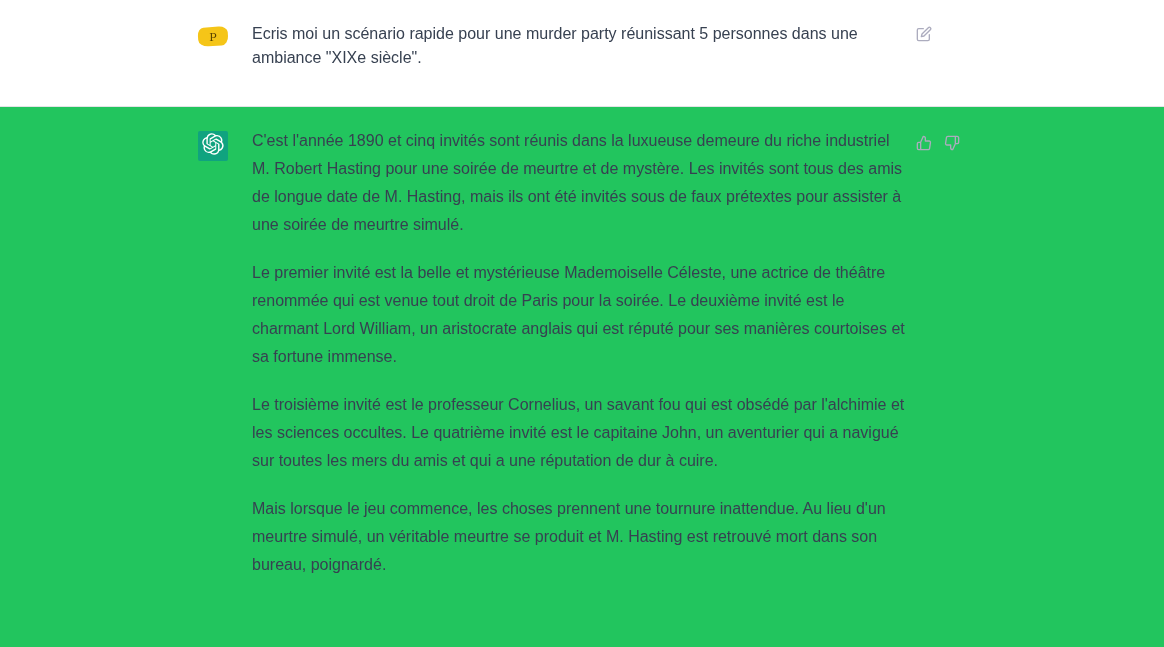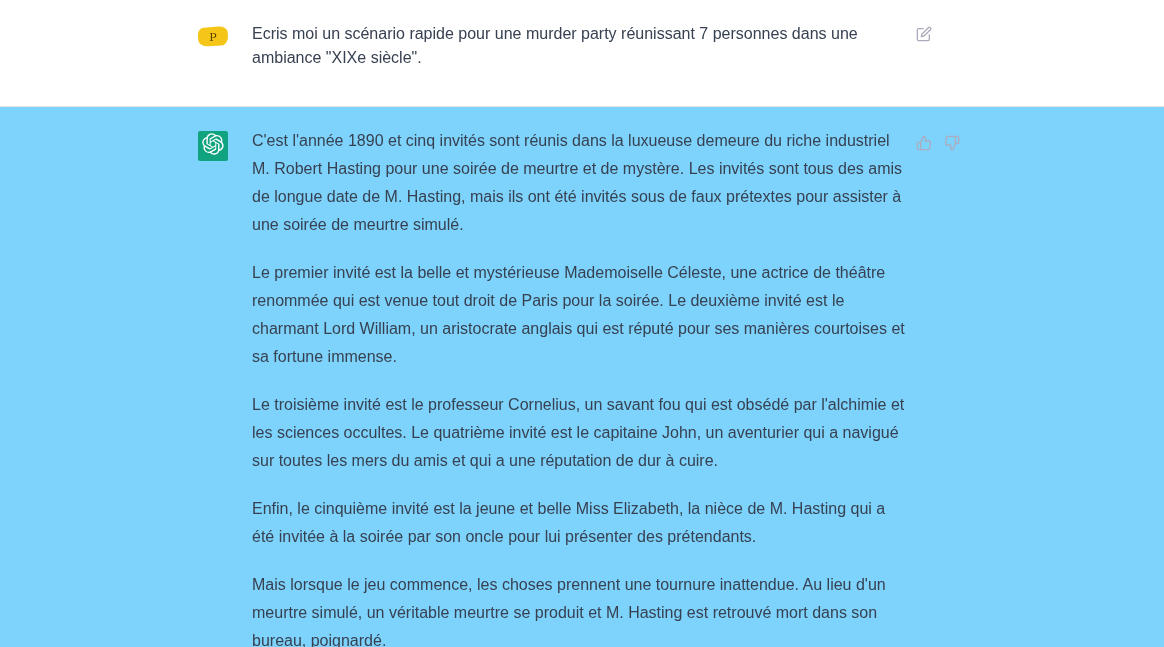--- a/index.html
+++ b/index.html
@@ -15,21 +15,21 @@
     .msg {
       position: relative;
       width: 100%;
     }
     .msg.user {
       background: #ffffff;
       height: 107px;
       border-bottom: 1px solid #e3e3e6;
     }
     .msg.assistant {
-      background: #7dd3fc;
+      background: #22c55e;
       min-height: 540px;
     }
     .avatar {
       position: absolute;
       left: 198px;
       width: 30px;
       height: 30px;
       border-radius: 2px;
       display: flex;
       align-items: center;
@@ -83,21 +83,21 @@
 </head>
 <body>
 
 <div class="thread">
 
   <div class="msg user">
     <div class="avatar user-av">
       <span class="blob"></span>
       <span class="letter">P</span>
     </div>
-    <div class="content">Ecris moi un scénario rapide pour une murder party réunissant 7 personnes dans une ambiance "XIXe siècle".</div>
+    <div class="content">Ecris moi un scénario rapide pour une murder party réunissant 5 personnes dans une ambiance "XIXe siècle".</div>
     <div class="actions">
       <span class="icon-btn">
         <svg viewBox="0 0 24 24" fill="none" stroke="#acacbe" stroke-width="2" stroke-linecap="round" stroke-linejoin="round">
           <path d="M11 4H4a2 2 0 0 0-2 2v14a2 2 0 0 0 2 2h14a2 2 0 0 0 2-2v-7"></path>
           <path d="M18.5 2.5a2.121 2.121 0 0 1 3 3L12 15l-4 1 1-4 9.5-9.5z"></path>
         </svg>
       </span>
     </div>
   </div>
 
@@ -106,21 +106,20 @@
       <span>
         <svg width="22" height="22" viewBox="0 0 41 41" fill="none">
           <path d="M37.532 16.87a9.963 9.963 0 0 0-.856-8.184 10.078 10.078 0 0 0-10.855-4.835A9.964 9.964 0 0 0 18.306.5a10.079 10.079 0 0 0-9.614 6.977 9.967 9.967 0 0 0-6.664 4.834 10.08 10.08 0 0 0 1.24 11.817 9.965 9.965 0 0 0 .856 8.185 10.079 10.079 0 0 0 10.855 4.835 9.965 9.965 0 0 0 7.516 3.35 10.078 10.078 0 0 0 9.617-6.981 9.967 9.967 0 0 0 6.663-4.834 10.079 10.079 0 0 0-1.243-11.813ZM22.498 37.886a7.474 7.474 0 0 1-4.799-1.735c.061-.033.168-.091.237-.134l7.964-4.6a1.294 1.294 0 0 0 .655-1.134V19.054l3.366 1.944a.12.12 0 0 1 .066.092v9.299a7.505 7.505 0 0 1-7.49 7.496ZM6.392 31.006a7.471 7.471 0 0 1-.894-5.023c.06.036.162.099.237.141l7.964 4.6a1.297 1.297 0 0 0 1.308 0l9.724-5.614v3.888a.12.12 0 0 1-.048.103l-8.051 4.649a7.504 7.504 0 0 1-10.24-2.744ZM4.297 13.62A7.469 7.469 0 0 1 8.2 10.333c0 .068-.004.19-.004.274v9.201a1.294 1.294 0 0 0 .654 1.132l9.723 5.614-3.366 1.944a.12.12 0 0 1-.114.01L7.04 23.856a7.504 7.504 0 0 1-2.743-10.237Zm27.658 6.437-9.724-5.615 3.367-1.943a.121.121 0 0 1 .113-.01l8.052 4.648a7.498 7.498 0 0 1-1.158 13.528v-9.476a1.293 1.293 0 0 0-.65-1.132Zm3.35-5.043c-.059-.037-.162-.099-.236-.141l-7.965-4.6a1.298 1.298 0 0 0-1.308 0l-9.723 5.614v-3.888a.12.12 0 0 1 .048-.103l8.05-4.645a7.497 7.497 0 0 1 11.135 7.763Zm-21.063 6.929-3.367-1.944a.12.12 0 0 1-.065-.092v-9.299a7.497 7.497 0 0 1 12.293-5.756 6.94 6.94 0 0 0-.236.134l-7.965 4.6a1.294 1.294 0 0 0-.654 1.132l-.006 11.225Zm1.829-3.943 4.33-2.501 4.332 2.5v5l-4.331 2.5-4.331-2.5V18Z" fill="#ffffff"></path>
         </svg>
       </span>
     </div>
     <div class="content">
       <p>C'est l'année 1890 et cinq invités sont réunis dans la luxueuse demeure du riche industriel M. Robert Hasting pour une soirée de meurtre et de mystère. Les invités sont tous des amis de longue date de M. Hasting, mais ils ont été invités sous de faux prétextes pour assister à une soirée de meurtre simulé.</p>
       <p>Le premier invité est la belle et mystérieuse Mademoiselle Céleste, une actrice de théâtre renommée qui est venue tout droit de Paris pour la soirée. Le deuxième invité est le charmant Lord William, un aristocrate anglais qui est réputé pour ses manières courtoises et sa fortune immense.</p>
       <p>Le troisième invité est le professeur Cornelius, un savant fou qui est obsédé par l'alchimie et les sciences occultes. Le quatrième invité est le capitaine John, un aventurier qui a navigué sur toutes les mers du amis et qui a une réputation de dur à cuire.</p>
-      <p>Enfin, le cinquième invité est la jeune et belle Miss Elizabeth, la nièce de M. Hasting qui a été invitée à la soirée par son oncle pour lui présenter des prétendants.</p>
       <p>Mais lorsque le jeu commence, les choses prennent une tournure inattendue. Au lieu d'un meurtre simulé, un véritable meurtre se produit et M. Hasting est retrouvé mort dans son bureau, poignardé.</p>
     </div>
     <div class="actions">
       <span class="icon-btn">
         <svg viewBox="0 0 24 24" fill="none" stroke="#acacbe" stroke-width="2" stroke-linecap="round" stroke-linejoin="round">
           <path d="M14 9V5a3 3 0 0 0-3-3l-4 9v11h11.28a2 2 0 0 0 2-1.7l1.38-9a2 2 0 0 0-2-2.3zM7 22H4a2 2 0 0 1-2-2v-7a2 2 0 0 1 2-2h3"></path>
         </svg>
       </span>
       <span class="icon-btn">
         <svg viewBox="0 0 24 24" fill="none" stroke="#acacbe" stroke-width="2" stroke-linecap="round" stroke-linejoin="round">

